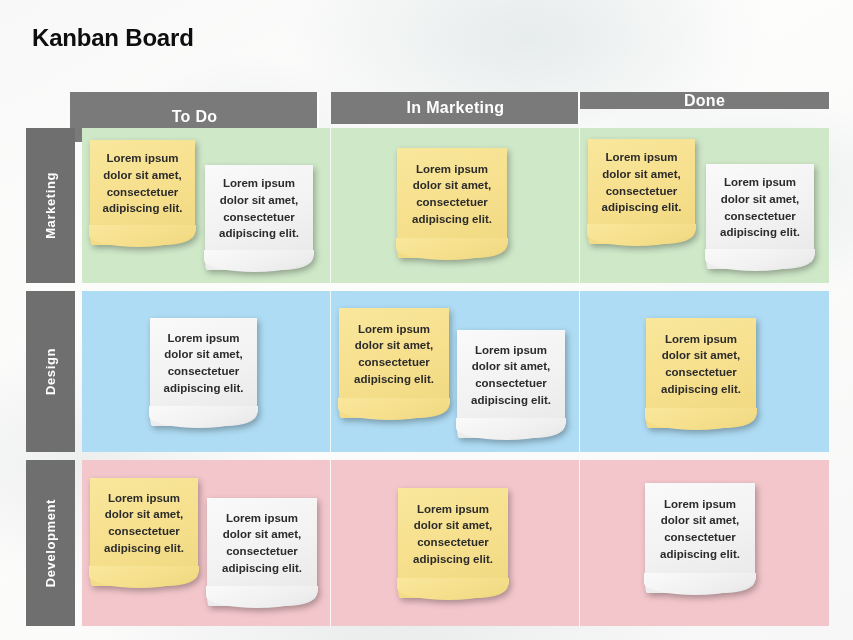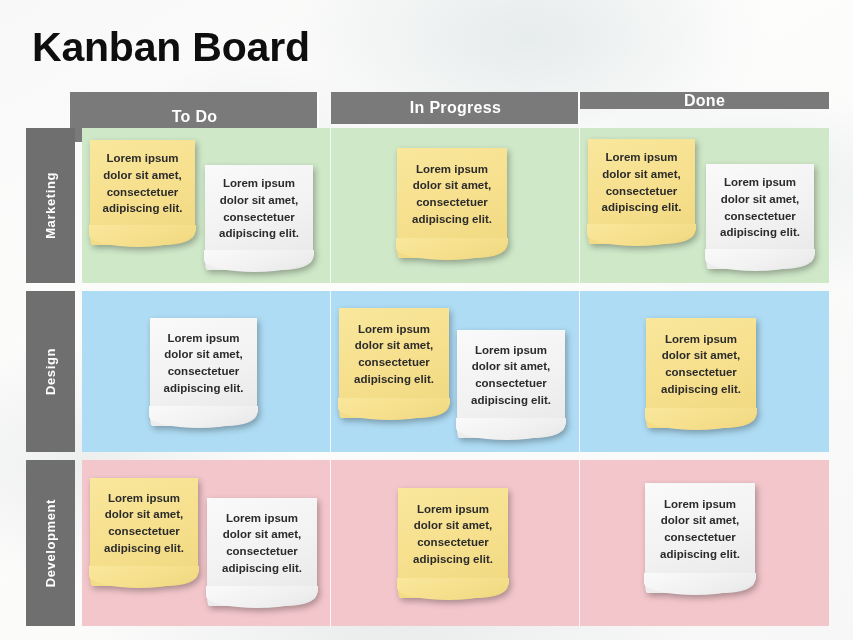--- a/index.html
+++ b/index.html
@@ -30,21 +30,21 @@
   #board {
     position: absolute;
     inset: 0;
     z-index: 1;
   }
   
   #page-title {
     position: absolute;
     left: 32px;
     top: 24px;
-    font-size: 41px;
+    font-size: 24px;
     font-weight: bold;
     color: #0e0e0e;
     letter-spacing: -0.2px;
     white-space: nowrap;
   }
   
   .col-header {
     position: absolute;
     top: 92px;
     height: 32px;
@@ -155,21 +155,21 @@
 <div id="board">
 
   <div id="page-title">Kanban Board</div>
 
   <div id="column-headers">
       <div class="col-header" style="left: 70px; width: 249px; top: 92px; height: 50px;">
         <span>To Do</span>
         <span class="hdr-sep"></span>
       </div>
       <div class="col-header" style="left: 331px; width: 249px; top: 92px; height: 32px;">
-        <span>In Progress</span>
+        <span>In Marketing</span>
         <span class="hdr-sep"></span>
       </div>
       <div class="col-header" style="left: 580px; width: 249px; top: 92px; height: 17px;">
         <span>Done</span>
       </div>
     </div>
 
   <div id="row-labels">
       <div class="row-label" style="left: 26px; width: 49px; top: 128px; height: 155px;">
         <span>Marketing</span>

